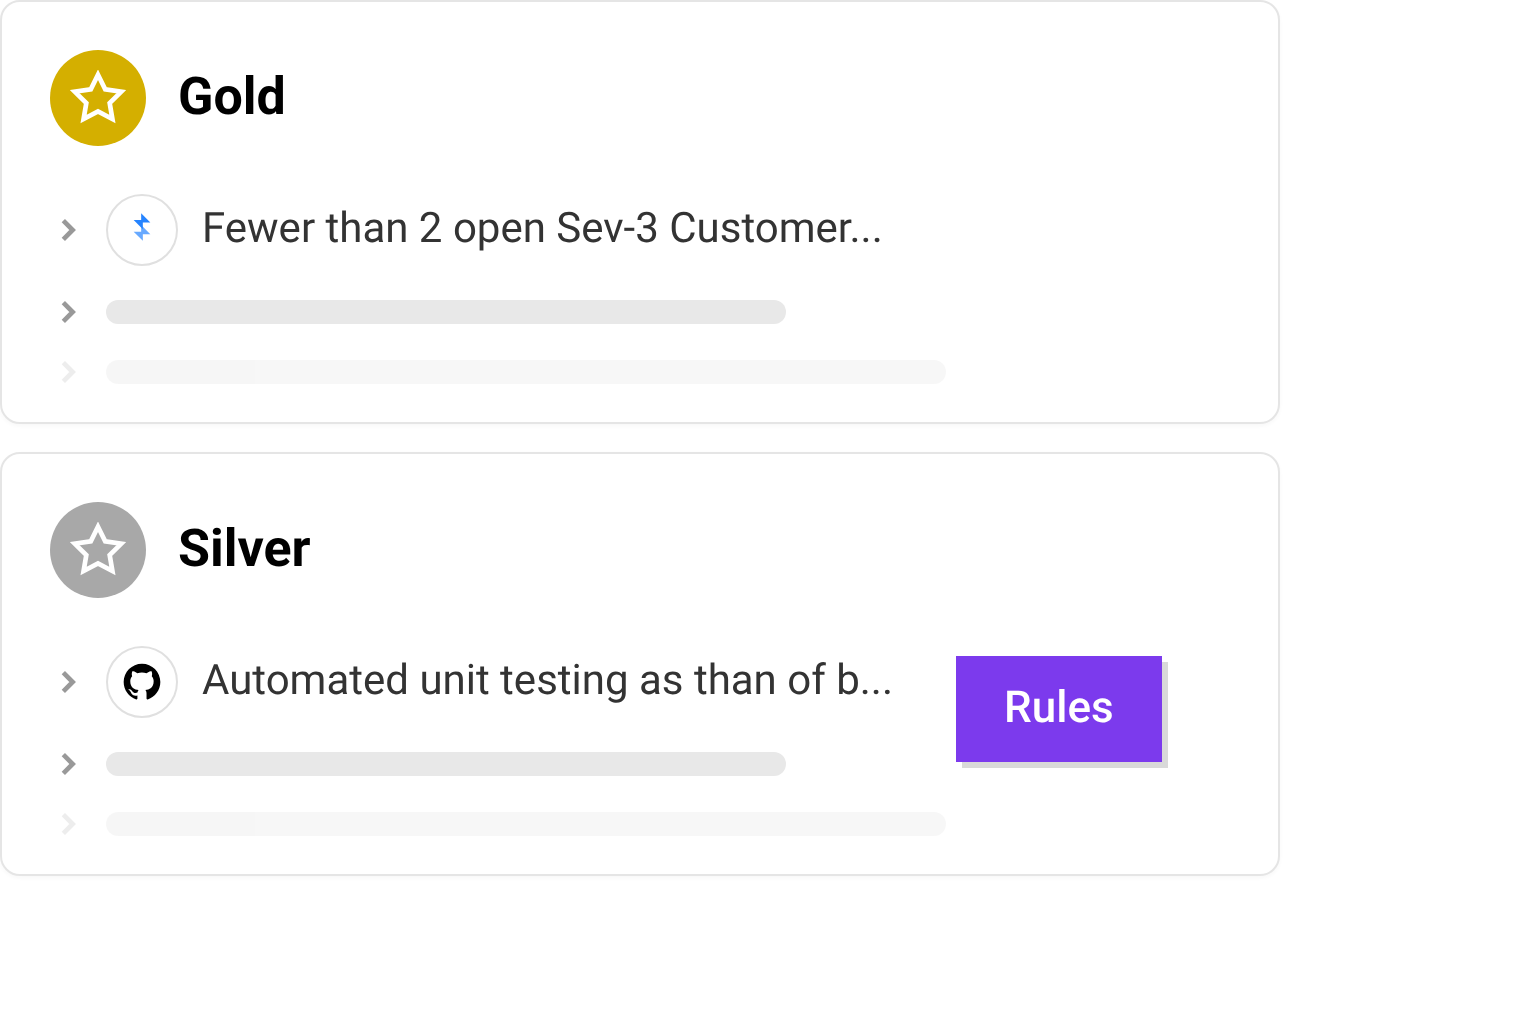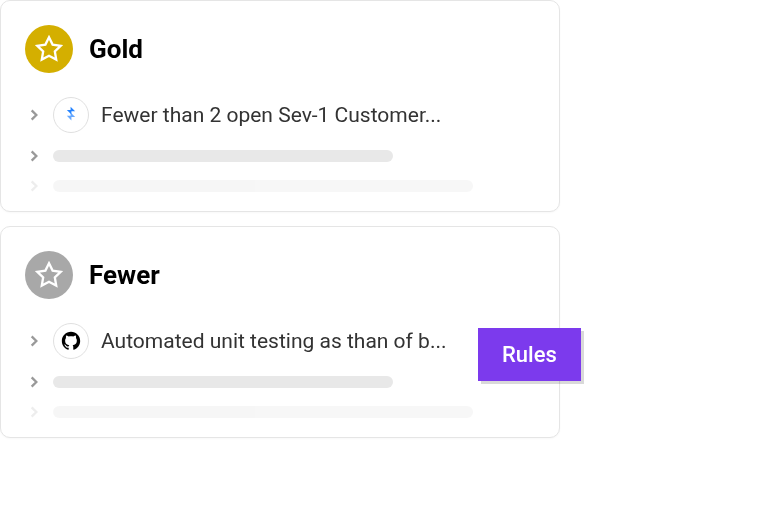--- a/index.html
+++ b/index.html
@@ -14,21 +14,21 @@
       width: 768px;
       height: 513px;
       position: relative;
     }
     .card {
       background: #fff;
       border: 1px solid #e5e5e5;
       border-radius: 10px;
       padding: 24px 24px 18px 24px;
       margin-bottom: 14px;
-      width: 560px;
+      width: 640px;
       box-shadow: 0 1px 2px rgba(0,0,0,0.03);
     }
     .card-header {
       display: flex;
       align-items: center;
       gap: 16px;
       margin-bottom: 24px;
     }
     .tier-badge {
       width: 48px;
@@ -136,21 +136,21 @@
       <svg width="10" height="14" viewBox="0 0 8 12" fill="none" stroke="#999" stroke-width="2">
         <polyline points="2,2 6,6 2,10"></polyline>
       </svg>
     </div>
     <div class="app-icon">
       <svg width="20" height="20" viewBox="0 0 24 24">
         <path d="M11.5 2L17 7.5h-4.5v4L7 6h4.5V2z" fill="#2684ff"></path>
         <path d="M11.5 9L17 14.5h-4.5v4L7 13h4.5V9z" fill="#2684ff" opacity="0.7"></path>
       </svg>
     </div>
-    <div class="rule-text">Fewer than 2 open Sev-1 Customer...</div>
+    <div class="rule-text">Fewer than 2 open Sev-3 Customer...</div>
   </div>
   <div class="skeleton-row">
     <div class="chevron">
       <svg width="10" height="14" viewBox="0 0 8 12" fill="none" stroke="#999" stroke-width="2">
         <polyline points="2,2 6,6 2,10"></polyline>
       </svg>
     </div>
     <div class="skeleton-bar long"></div>
   </div>
   <div class="skeleton-row faded">
@@ -163,21 +163,21 @@
   </div>
 </div>
 
 <div class="card">
   <div class="card-header">
     <div class="tier-badge silver">
       <svg width="28" height="28" viewBox="0 0 24 24" fill="none" stroke="#fff" stroke-width="2">
         <polygon points="12,2 15.09,8.26 22,9.27 17,14.14 18.18,21.02 12,17.77 5.82,21.02 7,14.14 2,9.27 8.91,8.26"></polygon>
       </svg>
     </div>
-    <div class="tier-title">Fewer</div>
+    <div class="tier-title">Silver</div>
   </div>
   <div class="rule-row">
     <div class="chevron">
       <svg width="10" height="14" viewBox="0 0 8 12" fill="none" stroke="#999" stroke-width="2">
         <polyline points="2,2 6,6 2,10"></polyline>
       </svg>
     </div>
     <div class="app-icon">
       <svg width="22" height="22" viewBox="0 0 24 24" fill="#000">
         <path d="M12 2C6.48 2 2 6.48 2 12c0 4.42 2.87 8.17 6.84 9.5.5.09.66-.22.66-.48v-1.7c-2.78.6-3.37-1.34-3.37-1.34-.45-1.16-1.11-1.47-1.11-1.47-.91-.62.07-.61.07-.61 1 .07 1.53 1.03 1.53 1.03.89 1.53 2.34 1.09 2.91.83.09-.65.35-1.09.63-1.34-2.22-.25-4.56-1.11-4.56-4.94 0-1.09.39-1.98 1.03-2.68-.1-.25-.45-1.27.1-2.65 0 0 .84-.27 2.75 1.02.8-.22 1.65-.33 2.5-.33s1.7.11 2.5.33c1.91-1.29 2.75-1.02 2.75-1.02.55 1.38.2 2.4.1 2.65.64.7 1.03 1.59 1.03 2.68 0 3.84-2.34 4.69-4.57 4.93.36.31.68.92.68 1.85v2.74c0 .27.16.58.67.48C19.13 20.17 22 16.42 22 12c0-5.52-4.48-10-10-10z"></path>

